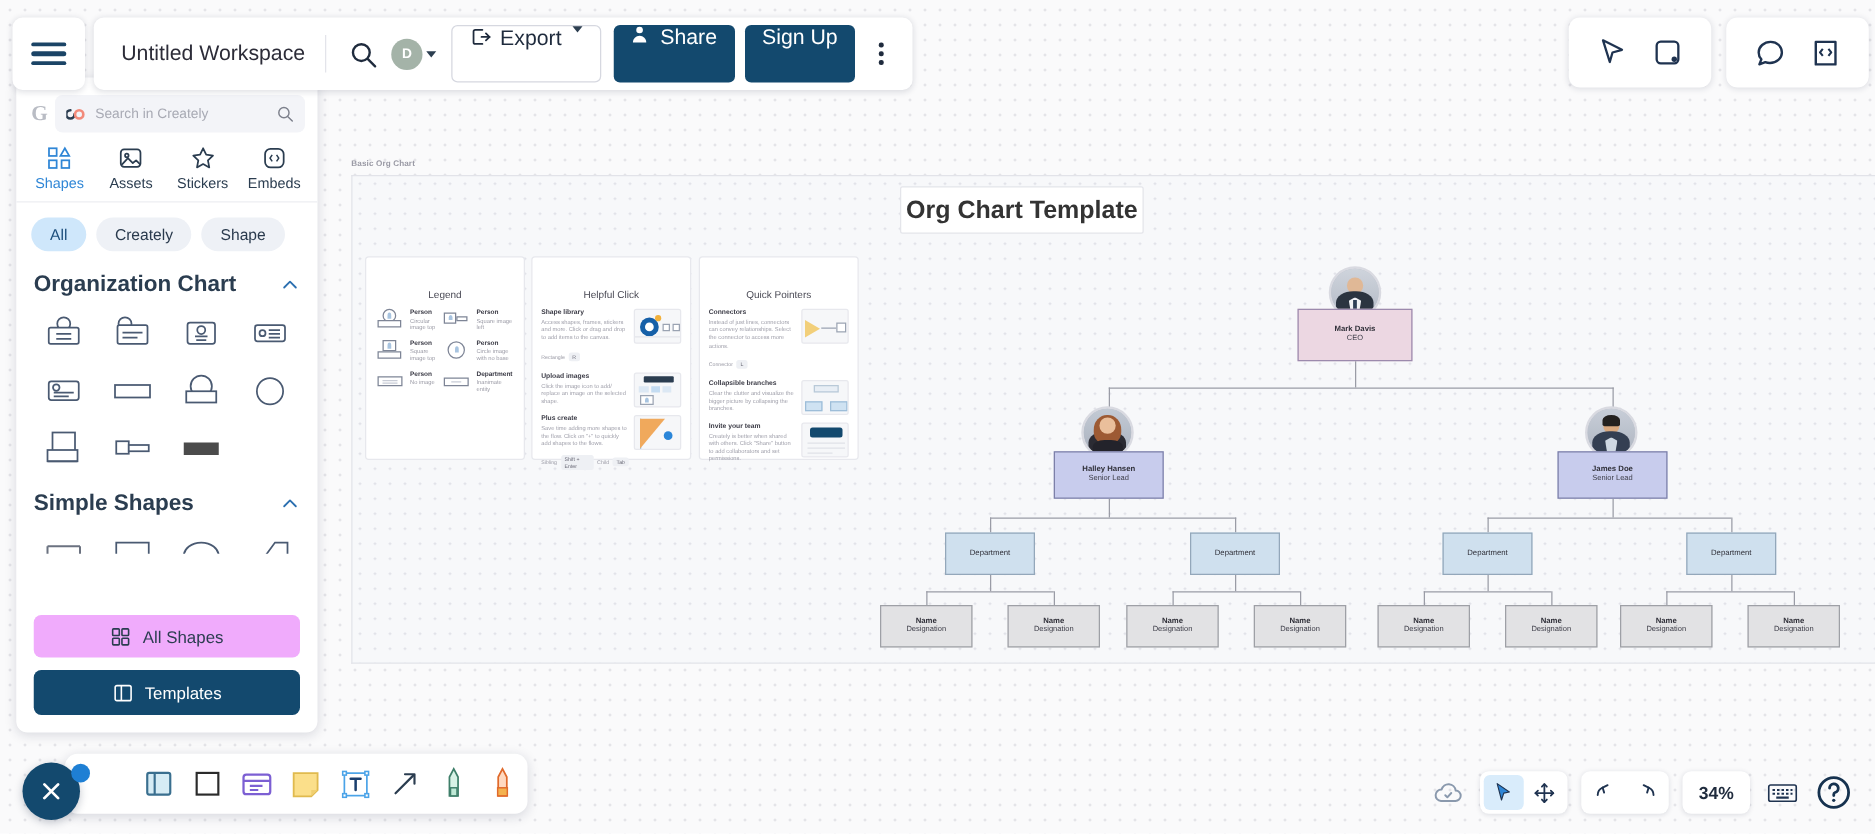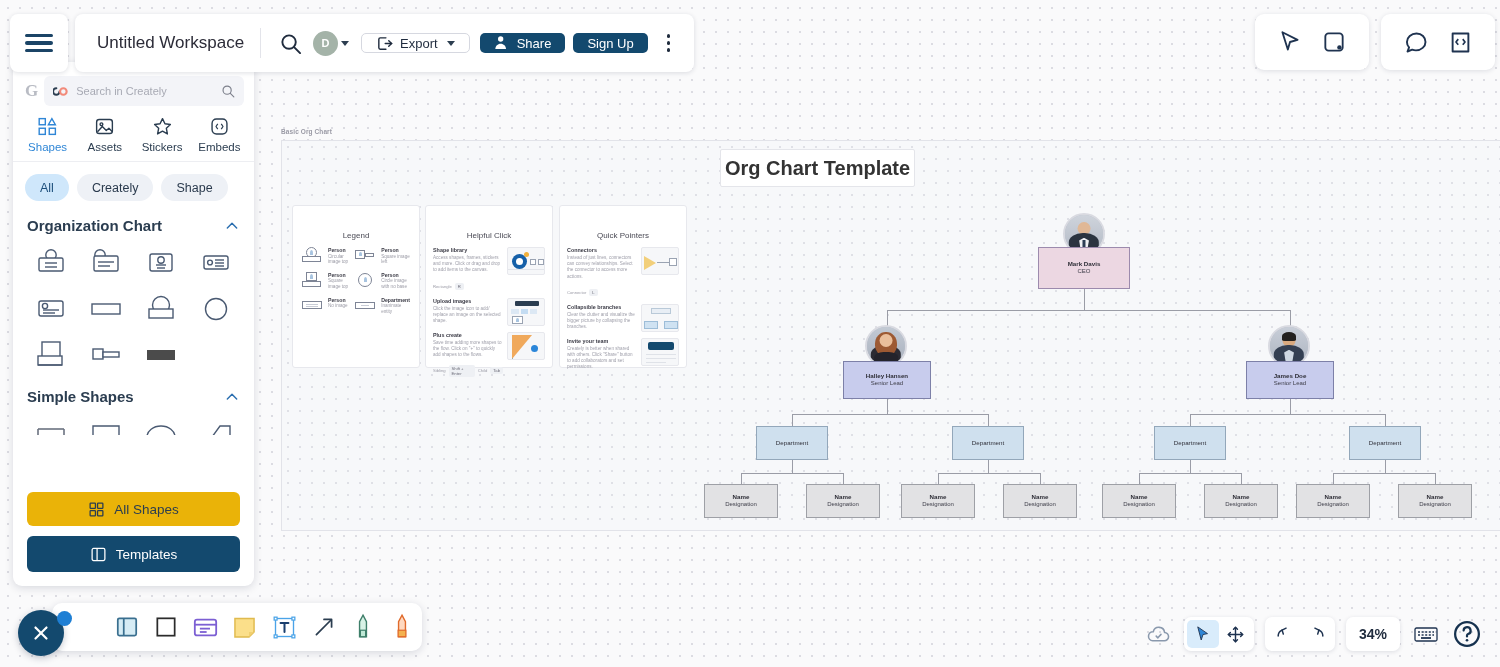--- a/index.html
+++ b/index.html
@@ -168,23 +168,23 @@
   .tb-icon { width: 30px; height: 30px; display: flex; align-items: center; justify-content: center; margin-right: 8px; }
   .avatar-chip { display: flex; align-items: center; gap: 3px; margin-right: 12px; }
   .av-circle {
     width: 25px; height: 25px; border-radius: 50%;
     background: #a4b3a8; color: #fff;
     display: flex; align-items: center; justify-content: center;
     font-size: 11px; font-weight: 700;
   }
   .caret { width: 0; height: 0; border-left: 4px solid transparent; border-right: 4px solid transparent; border-top: 5px solid #2c3e50; }
   .btn {
-    display: flex; align-items: center; gap: 7px;
-    height: 20px; padding: 0 14px;
-    border-radius: 5px; font-size: 13px;
+    display: flex; align-items: flex-start; gap: 7px;
+    height: 46px; padding: 0 14px;
+    border-radius: 5px; font-size: 17px;
     white-space: nowrap; cursor: pointer;
   }
   .btn-outline { border: 1px solid #d6d8e0; color: #1f2b3d; background: #fff; margin-right: 10px; }
   .btn-primary { background: #13496e; color: #fff; margin-right: 8px; }
   .kebab { width: 26px; height: 30px; display: flex; flex-direction: column; align-items: center; justify-content: center; gap: 3.5px; }
   .kebab i { width: 3.6px; height: 3.6px; border-radius: 50%; background: #1f2b3d; display: block; }
 
   
   .tr-group {
     position: absolute; top: 14px; height: 56px;
@@ -215,26 +215,26 @@
   .search-ph { flex: 1 1 auto; font-size: 11px; color: #a8aab4; }
   .lp-tabs { display: flex; padding: 10px 6px 8px 6px; border-bottom: 1px solid #edeef2; }
   .lp-tab { flex: 1 1 0; display: flex; flex-direction: column; align-items: center; gap: 4px; }
   .lp-tab span { font-size: 11.5px; color: #2b3d50; }
   .lp-tab.active span { color: #2f86d6; }
   .chips { display: flex; gap: 8px; padding: 12px 12px 4px 12px; }
   .chip { height: 27px; padding: 0 15px; border-radius: 14px; background: #eef1f6; color: #2a3a4d;
           display: flex; align-items: center; font-size: 12.5px; }
   .chip.active { background: #cfe7fb; color: #1d4f7c; }
   .sec-head { display: flex; align-items: center; justify-content: space-between; padding: 12px 14px 4px 14px; }
-  .sec-title { font-size: 15px; font-weight: 700; color: #2b3d50; }
+  .sec-title { font-size: 18px; font-weight: 700; color: #2b3d50; }
   .shape-grid { display: grid; grid-template-columns: repeat(4, 1fr); gap: 4px 0; padding: 4px 10px 0 10px; }
   .shape-cell { height: 42px; display: flex; align-items: center; justify-content: center; }
   .lp-bottom { margin-top: auto; padding: 8px 14px 14px 14px; }
   .all-shapes {
-    height: 34px; background: #eab308; border-radius: 6px;
+    height: 34px; background: #f0abfc; border-radius: 6px;
     display: flex; align-items: center; justify-content: center; gap: 9px;
     font-size: 13.5px; color: #2b3d50; margin-bottom: 10px;
   }
   .templates-btn {
     height: 36px; background: #13496e; border-radius: 6px;
     display: flex; align-items: center; justify-content: center; gap: 9px;
     font-size: 13.5px; color: #fff;
   }
 
   

